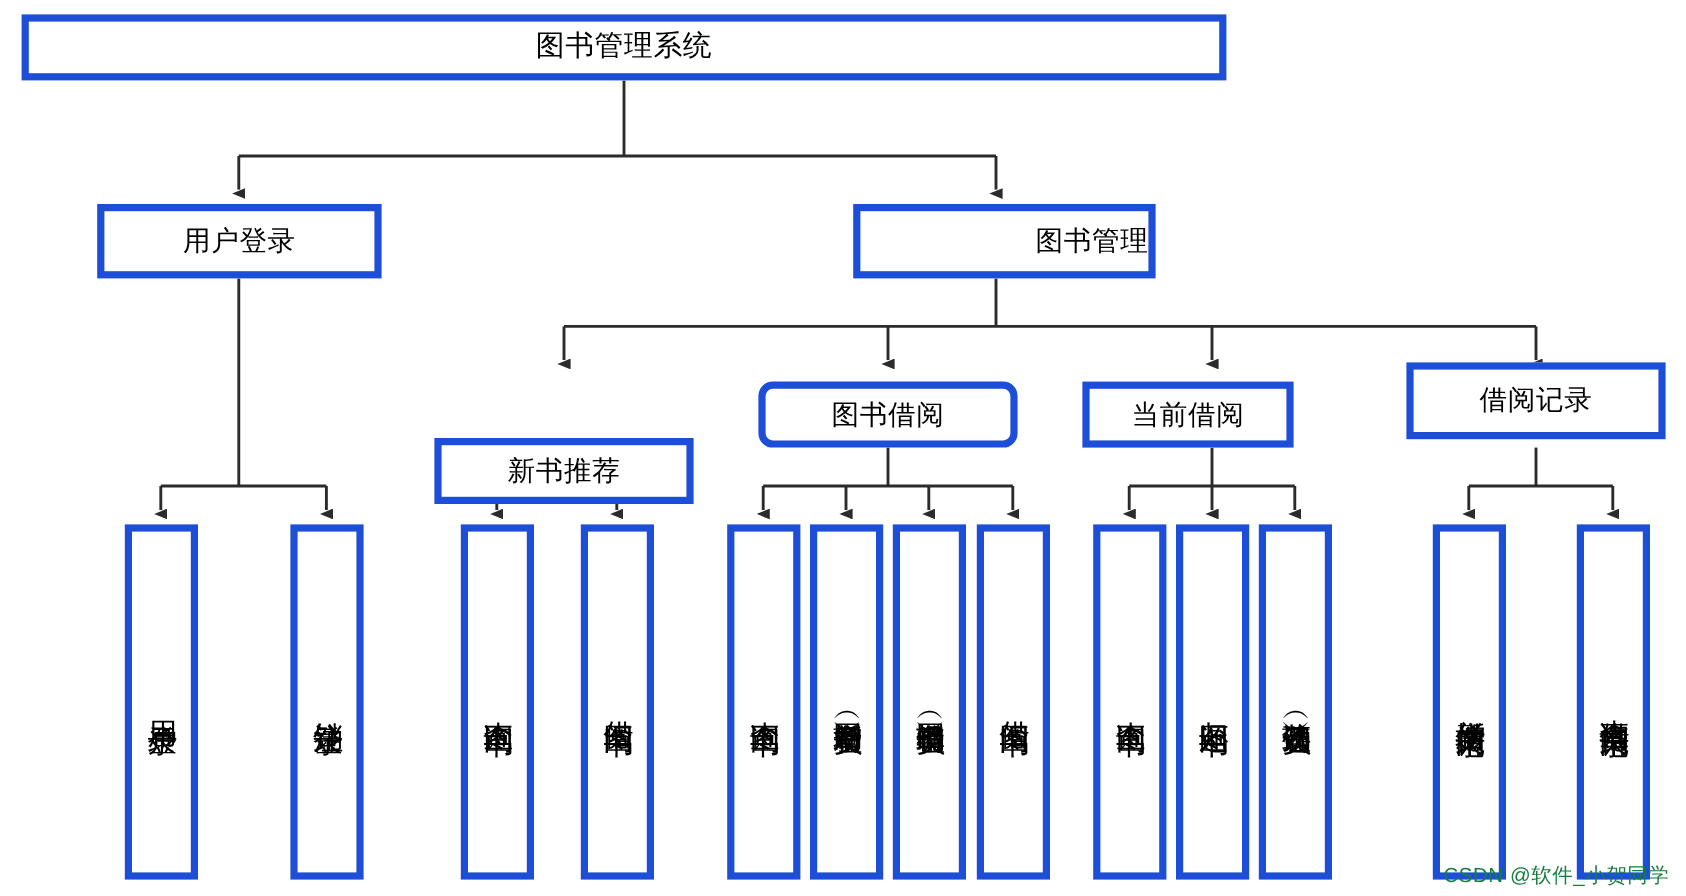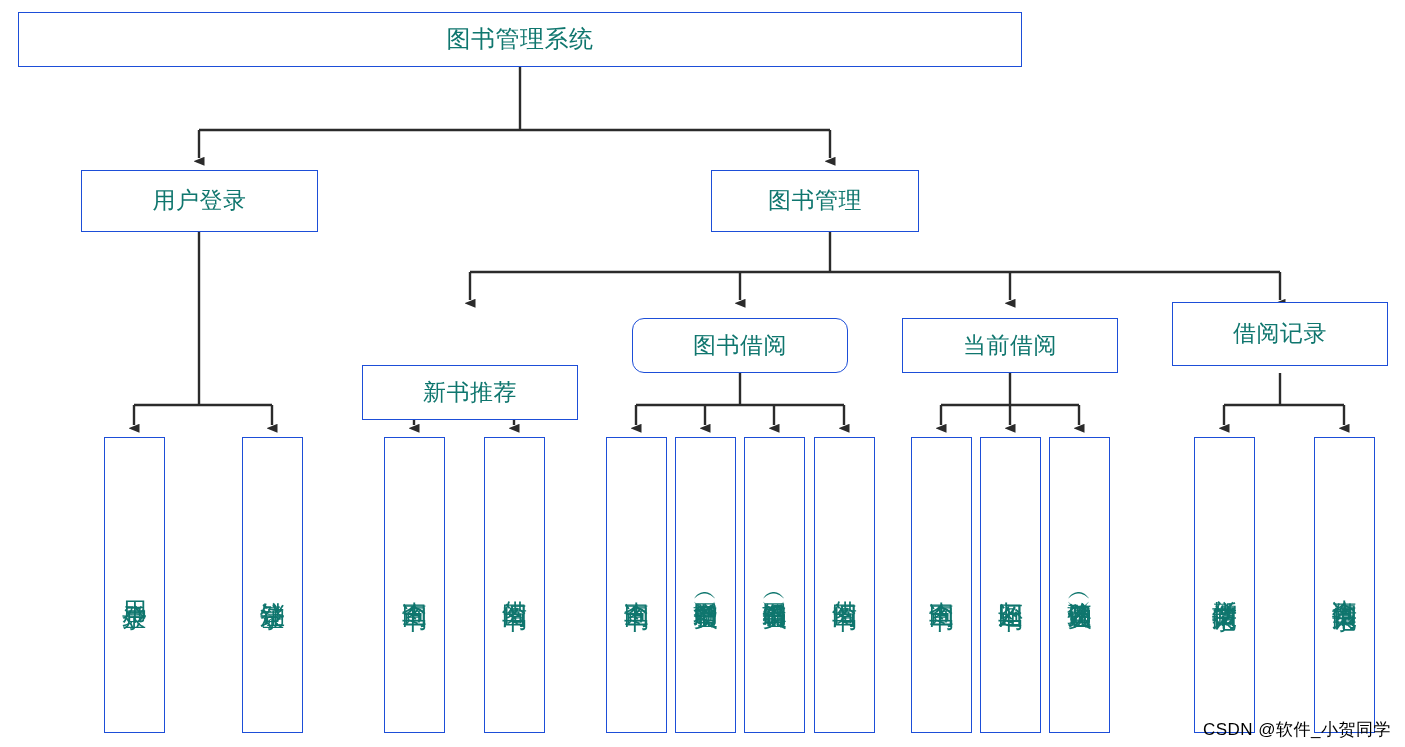--- a/index.html
+++ b/index.html
@@ -22,25 +22,25 @@
     left: 0;
     top: 0;
     width: 1405px;
     height: 747px;
     pointer-events: none;
   }
   .node {
     position: absolute;
     box-sizing: border-box;
     background: #ffffff;
-    border: 1px solid #1d4ed8;
+    border: 6px solid #1d4ed8;
     display: flex;
     align-items: center;
     justify-content: center;
-    color: #0f766e;
+    color: #000000;
   }
   .node .lbl {
     display: block;
     text-align: center;
     line-height: 1.12;
     white-space: nowrap;
   }
   
   .h-node .lbl {
     font-size: 23px;
@@ -64,21 +64,21 @@
   }
   .v-node.tight .lbl {
     font-size: 24px;
     letter-spacing: 0.5px;
   }
   .watermark {
     position: absolute;
     right: 14px;
     bottom: 6px;
     font-size: 17px;
-    color: #000000;
+    color: #15803d;
     letter-spacing: 0.5px;
     white-space: nowrap;
   }
 </style>
 </head>
 <body>
 
 <div id="canvas">
 
   <svg class="wires" viewBox="0 0 1405 747" xmlns="http://www.w3.org/2000/svg">
@@ -131,31 +131,31 @@
     </g>
   </svg>
 
   <div class="node h-node" id="node-root" style="left:18px; top:12px; width:1004px; height:55px;">
     <span class="lbl">图书管理系统</span>
   </div>
 
   <div class="node h-node" style="left:81px; top:170px; width:237px; height:62px;">
     <span class="lbl">用户登录</span>
   </div>
-  <div class="node h-node" style="left:711px; top:170px; width:208px; height:62px;">
+  <div class="node h-node" style="left:711px; top:170px; width:252px; height:62px;justify-content:flex-end;">
     <span class="lbl">图书管理</span>
   </div>
 
   <div class="node h-node" style="left:362px; top:318px; width:216px; height:55px;margin-top:47px;">
     <span class="lbl">新书推荐</span>
   </div>
   <div class="node h-node" style="left:632px; top:318px; width:216px; height:55px;border-radius:12px;">
     <span class="lbl">图书借阅</span>
   </div>
-  <div class="node h-node" style="left:902px; top:318px; width:216px; height:55px;">
+  <div class="node h-node" style="left:902px; top:318px; width:176px; height:55px;">
     <span class="lbl">当前借阅</span>
   </div>
   <div class="node h-node" style="left:1172px; top:302px; width:216px; height:64px;">
     <span class="lbl">借阅记录</span>
   </div>
 
   <div class="node v-node" style="left:104px; top:437px; width:61px; height:296px;">
     <span class="lbl">用户登录</span>
   </div>
   <div class="node v-node" style="left:242px; top:437px; width:61px; height:296px;">

